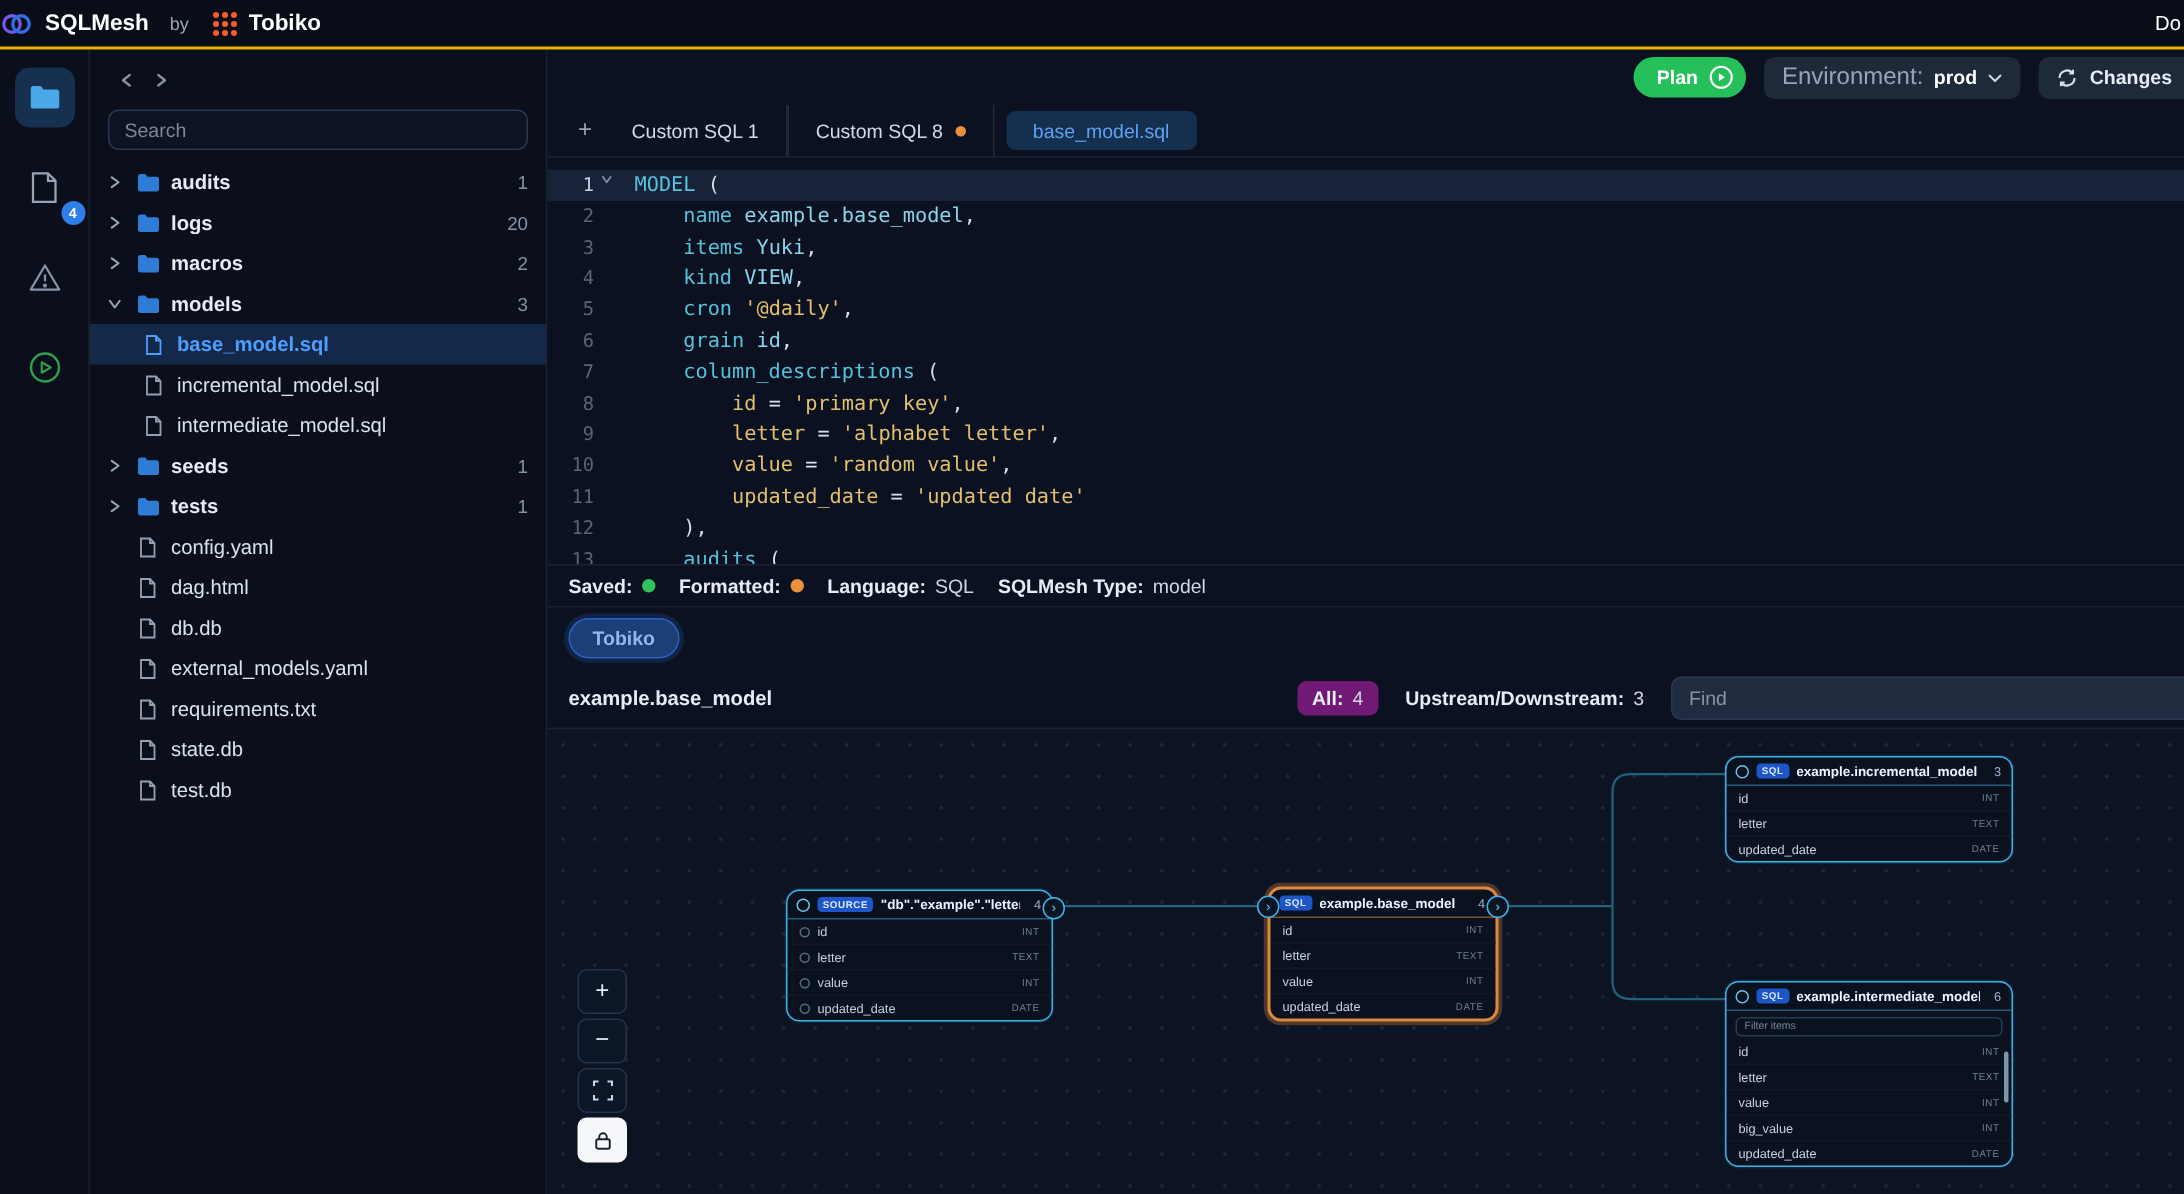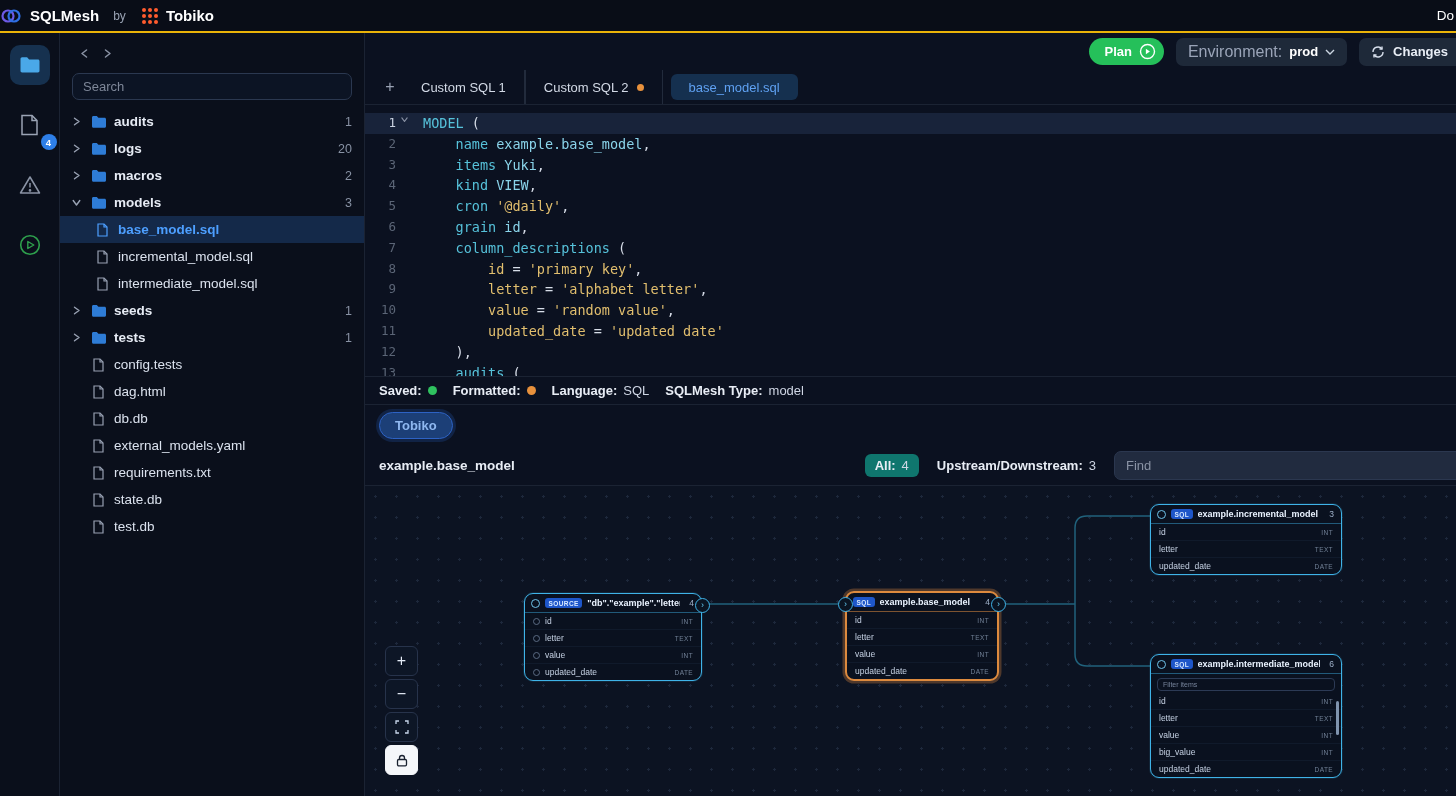--- a/index.html
+++ b/index.html
@@ -85,21 +85,21 @@
   .dot { width:9px; height:9px; border-radius:50%; display:inline-block; }
   .dot.green { background:#2fc25f; }
   .dot.orange { background:#e8913c; }
 
   
   .linrow { height:42px; flex:none; display:flex; align-items:center; padding:0 14px; border-top:1px solid #1b2333; }
   .lineage-pill { border:1px solid #2d62c4; background:#1c3f77; color:#8fb8f0; font-weight:bold; font-size:13px; border-radius:15px; padding:5px 15px; box-shadow:0 0 0 3px rgba(43,99,201,.22); cursor:pointer; }
   .linhead { height:40px; flex:none; display:flex; align-items:center; padding:0 14px; border-bottom:1px solid #1b2333; }
   .lh-title { font-weight:600; color:#e8edf5; font-size:13.5px; }
   .lh-right { margin-left:auto; display:flex; align-items:center; gap:18px; }
-  .lh-badge { background:#0f766e; border-radius:6px; padding:4px 10px; display:flex; gap:6px; cursor:pointer; }
+  .lh-badge { background:#701a75; border-radius:6px; padding:4px 10px; display:flex; gap:6px; cursor:pointer; }
   .lh-updown { display:flex; gap:6px; cursor:pointer; }
   .find-input { width:350px; height:29px; background:#212b3f; border:1px solid #2b374f; border-radius:7px; color:#c9d2e0; padding:0 11px; font-size:13px; font-family:inherit; outline:none; margin-right:-22px; }
   .find-input::placeholder { color:#8a93a5; }
 
   
   .graph { flex:1; position:relative; overflow:hidden; background-color:#0c1322;
            background-image:radial-gradient(rgba(122,150,190,.16) 1px, transparent 1.3px); background-size:21px 21px; }
   .edges { position:absolute; left:0; top:0; }
   .edges path { stroke:#20627c; stroke-width:1.5; fill:none; }
   .gnode { position:absolute; background:#0a111f; border:1.5px solid #3fb3e8; border-radius:9px; box-shadow:0 0 0 1px rgba(63,179,232,.12); }
@@ -310,21 +310,21 @@
             <span class="lbl">tests</span>
             <span class="count">1</span>
           </div>
           <div class="row file">
             <span class="icon">
               <svg width="11" height="14" viewBox="0 0 11 14">
                 <path d="M1 1h6l3 3v9H1z" fill="none" stroke="#97a0b2" stroke-width="1.2"></path>
                 <path d="M7 1v3h3" fill="none" stroke="#97a0b2" stroke-width="1.2"></path>
               </svg>
             </span>
-            <span class="lbl">config.tests</span>
+            <span class="lbl">config.yaml</span>
           </div>
           <div class="row file">
             <span class="icon">
               <svg width="11" height="14" viewBox="0 0 11 14">
                 <path d="M1 1h6l3 3v9H1z" fill="none" stroke="#97a0b2" stroke-width="1.2"></path>
                 <path d="M7 1v3h3" fill="none" stroke="#97a0b2" stroke-width="1.2"></path>
               </svg>
             </span>
             <span class="lbl">dag.html</span>
           </div>
@@ -404,21 +404,21 @@
         </button>
       </div>
 
       <div class="tabsrow">
         <span class="tab-add">+</span>
         <span id="tabs" style="display:flex;align-items:center;">
             <div class="tab">
               <span class="tab-lbl">Custom SQL 1</span>
             </div>
             <div class="tab">
-              <span class="tab-lbl">Custom SQL 2</span>
+              <span class="tab-lbl">Custom SQL 8</span>
               <span class="tabdot"></span>
             </div>
             <div class="tab active">
               <span class="tab-lbl">base_model.sql</span>
             </div>
           </span>
       </div>
 
       <div class="editor">
           <div id="lines">

